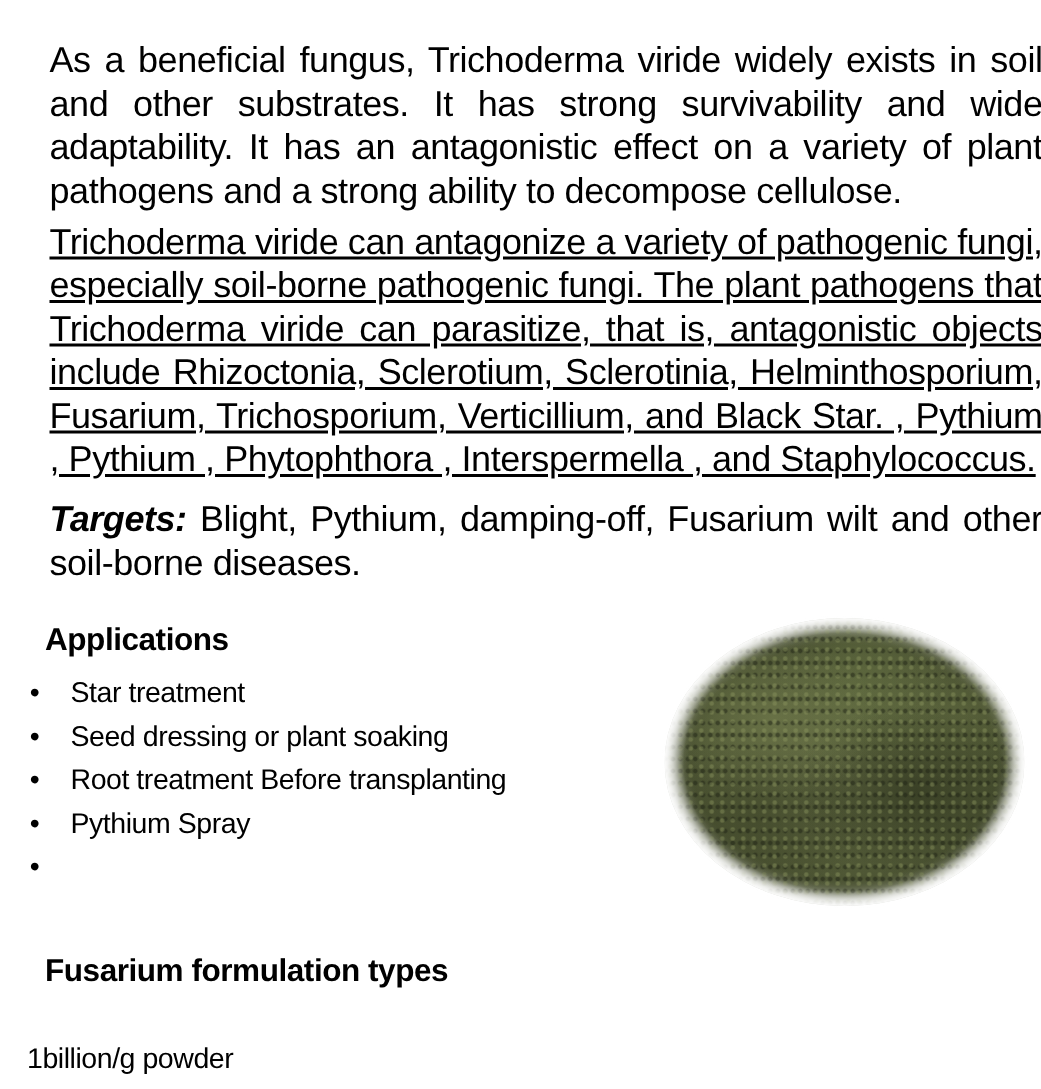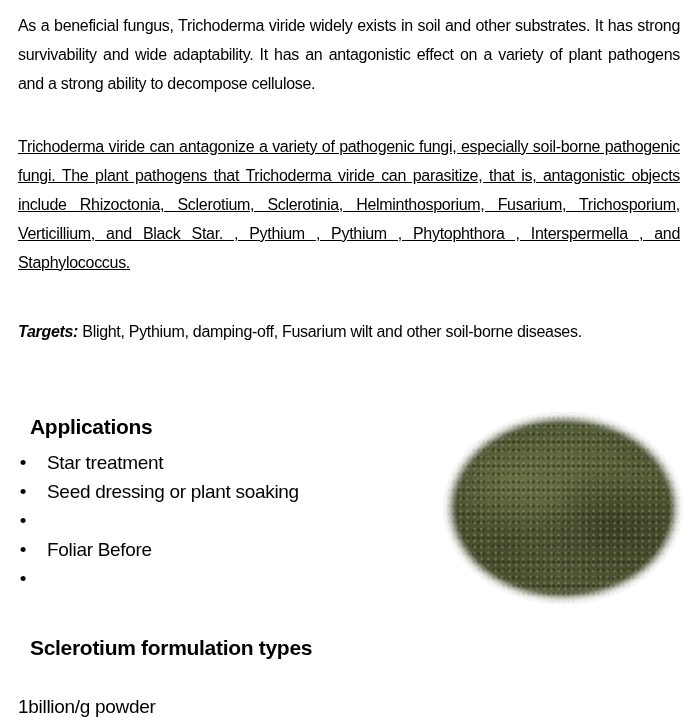--- a/index.html
+++ b/index.html
@@ -12,25 +12,25 @@
       height: 726px;
       position: relative;
       overflow: hidden;
       font-family: "Liberation Sans", "DejaVu Sans", sans-serif;
       color: #000000;
     }
     .para {
       position: absolute;
       left: 18px;
       width: 662px;
-      font-size: 16px;
+      font-size: 24px;
       line-height: 29px;
       text-align: justify;
       letter-spacing: -0.3px;
-      margin: 0;
+      margin: 15px;
     }
     .para strong { font-weight: bold; font-style: italic; }
     #p1 { top: 11px; }
     #p2 { top: 132px; text-decoration: underline; }
     #p3 { top: 317px; }
     .heading {
       position: absolute;
       left: 18px;
       font-size: 21px;
       font-weight: bold;
@@ -113,27 +113,27 @@
 
 <p id="p2" class="para">Trichoderma viride can antagonize a variety of pathogenic fungi, especially soil-borne pathogenic fungi. The plant pathogens that Trichoderma viride can parasitize, that is, antagonistic objects include Rhizoctonia, Sclerotium, Sclerotinia, Helminthosporium, Fusarium, Trichosporium, Verticillium, and Black Star. , Pythium , Pythium , Phytophthora , Interspermella , and Staphylococcus.</p>
 
 <p id="p3" class="para"><strong>Targets:</strong><span> Blight, Pythium, damping-off, Fusarium wilt and other soil-borne diseases.</span></p>
 
 <h2 id="apps-heading" class="heading">Applications</h2>
 
 <ul class="bullets">
   <li><span class="dot">•</span><span>Star treatment</span></li>
   <li><span class="dot">•</span><span>Seed dressing or plant soaking</span></li>
-  <li><span class="dot">•</span></li>
-  <li><span class="dot">•</span><span>Foliar Before</span></li>
+  <li><span class="dot">•</span><span>Root treatment Before transplanting</span></li>
+  <li><span class="dot">•</span><span>Pythium Spray</span></li>
   <li><span class="dot">•</span></li>
 </ul>
 
 <div class="powder-photo">
   <div class="powder-texture"></div>
   <div class="powder-edge"></div>
 </div>
 
-<h2 id="form-heading" class="heading">Sclerotium formulation types</h2>
+<h2 id="form-heading" class="heading">Fusarium formulation types</h2>
 
 <div class="formulations">
   <div>1billion/g powder</div>
 </div>
 
 </body></html>

